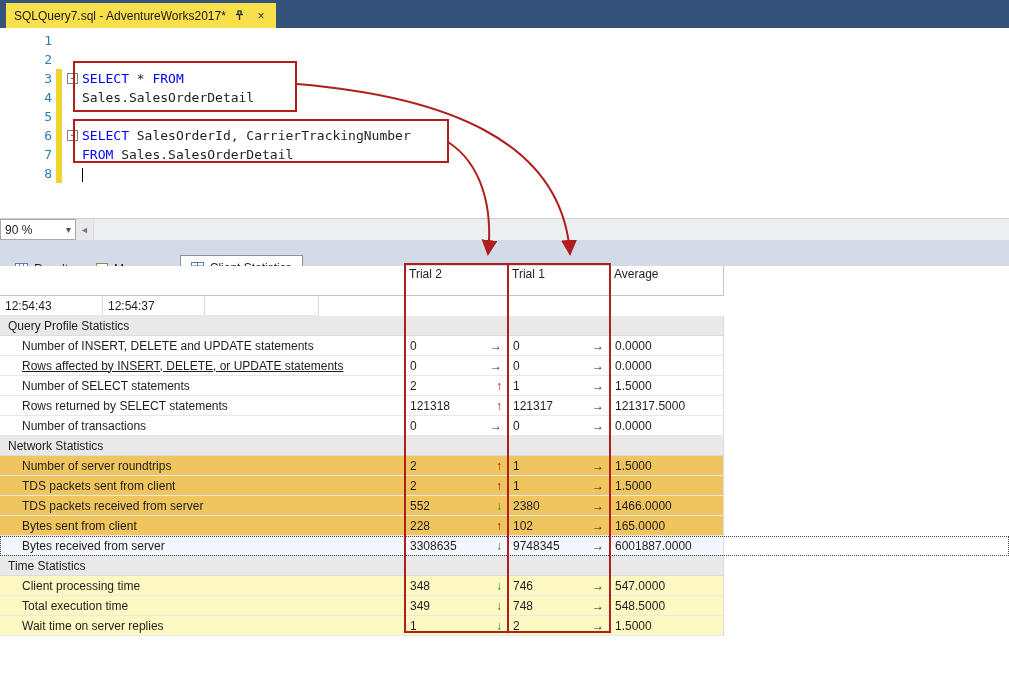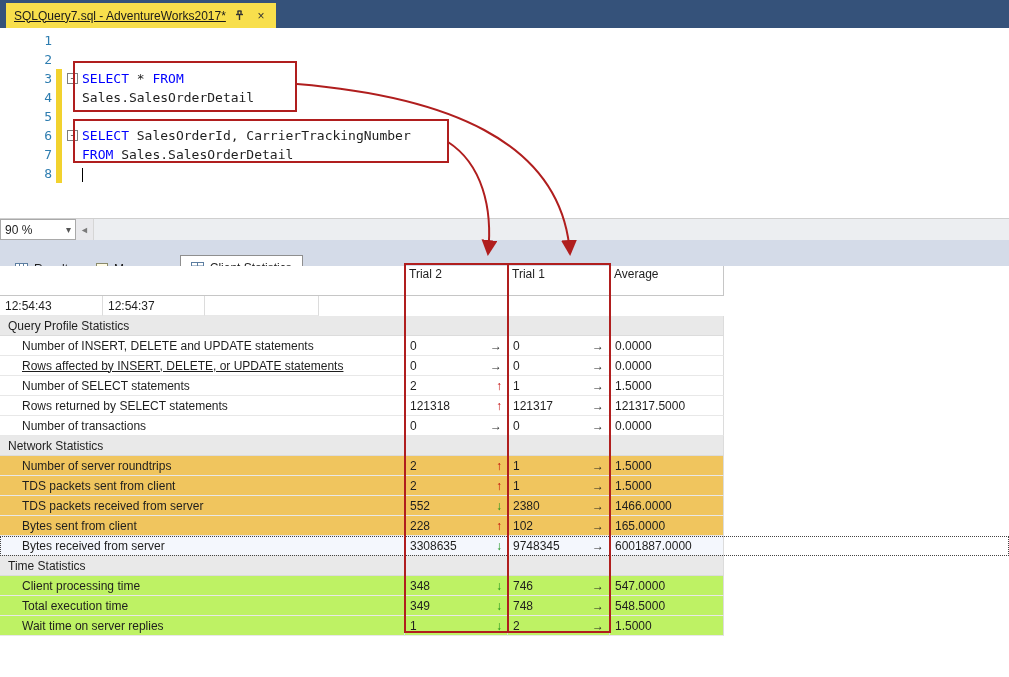--- a/index.html
+++ b/index.html
@@ -15,21 +15,21 @@
   .doc-tabbar{
     position:absolute; top:0; left:0; right:0; height:28px;
     background:#35527a;
     display:flex; align-items:flex-end; padding-left:6px;
   }
   .doc-tab{
     height:25px; background:#f8df4c;
     display:flex; align-items:center; gap:7px;
     padding:0 8px; font-size:12px; color:#1a1a1a;
   }
-  .doc-tab .tab-title{ white-space:nowrap;text-decoration:underline; }
+  .doc-tab .tab-title{ white-space:nowrap; }
   .tab-icon-btn{ width:14px; height:14px; display:flex; align-items:center; justify-content:center; color:#333; font-size:12px; line-height:14px; cursor:default;}
 
   
   .editor{
     position:absolute; top:28px; left:0; right:0; height:190px;
     background:#fff; font-family:"DejaVu Sans Mono", monospace;
     font-size:13px; padding-top:3px; overflow:hidden;
   }
   .code-line{ display:flex; height:19px; line-height:19px; }
   .ln{ width:56px; text-align:right; color:#2e7db0; padding-right:4px; }
@@ -92,21 +92,21 @@
   .w-avg{ width:114px; }
   .grid-row{ display:flex; height:20px; }
   .cell{
     display:flex; align-items:center; font-size:12px; color:#1e1e1e;
     padding:0 5px; border-right:1px solid #dcdcdc; border-bottom:1px solid #e8e8e8;
     overflow:hidden; white-space:nowrap; background:#fff;
   }
   .trial-cell{ justify-content:space-between; }
   .grid-row.section .cell{ background:#e9e9e9; border-bottom:1px solid #dcdcdc; }
   .grid-row.hl-yellow .cell{ background:#f0c55e; }
-  .grid-row.hl-red .cell{ background:#bef264; }
+  .grid-row.hl-red .cell{ background:#fef9c3; }
   .grid-row.hl-selected .cell{ background:#f4f7fd; }
   .grid-row.hl-selected{ outline:1px dotted #444; outline-offset:-1px; }
   .trend{ font-size:12px; font-weight:bold; }
 
   
   .overlay{ position:absolute; top:0; left:0; width:1009px; height:677px; pointer-events:none; z-index:50; }
 </style>
 </head>
 <body>
 

